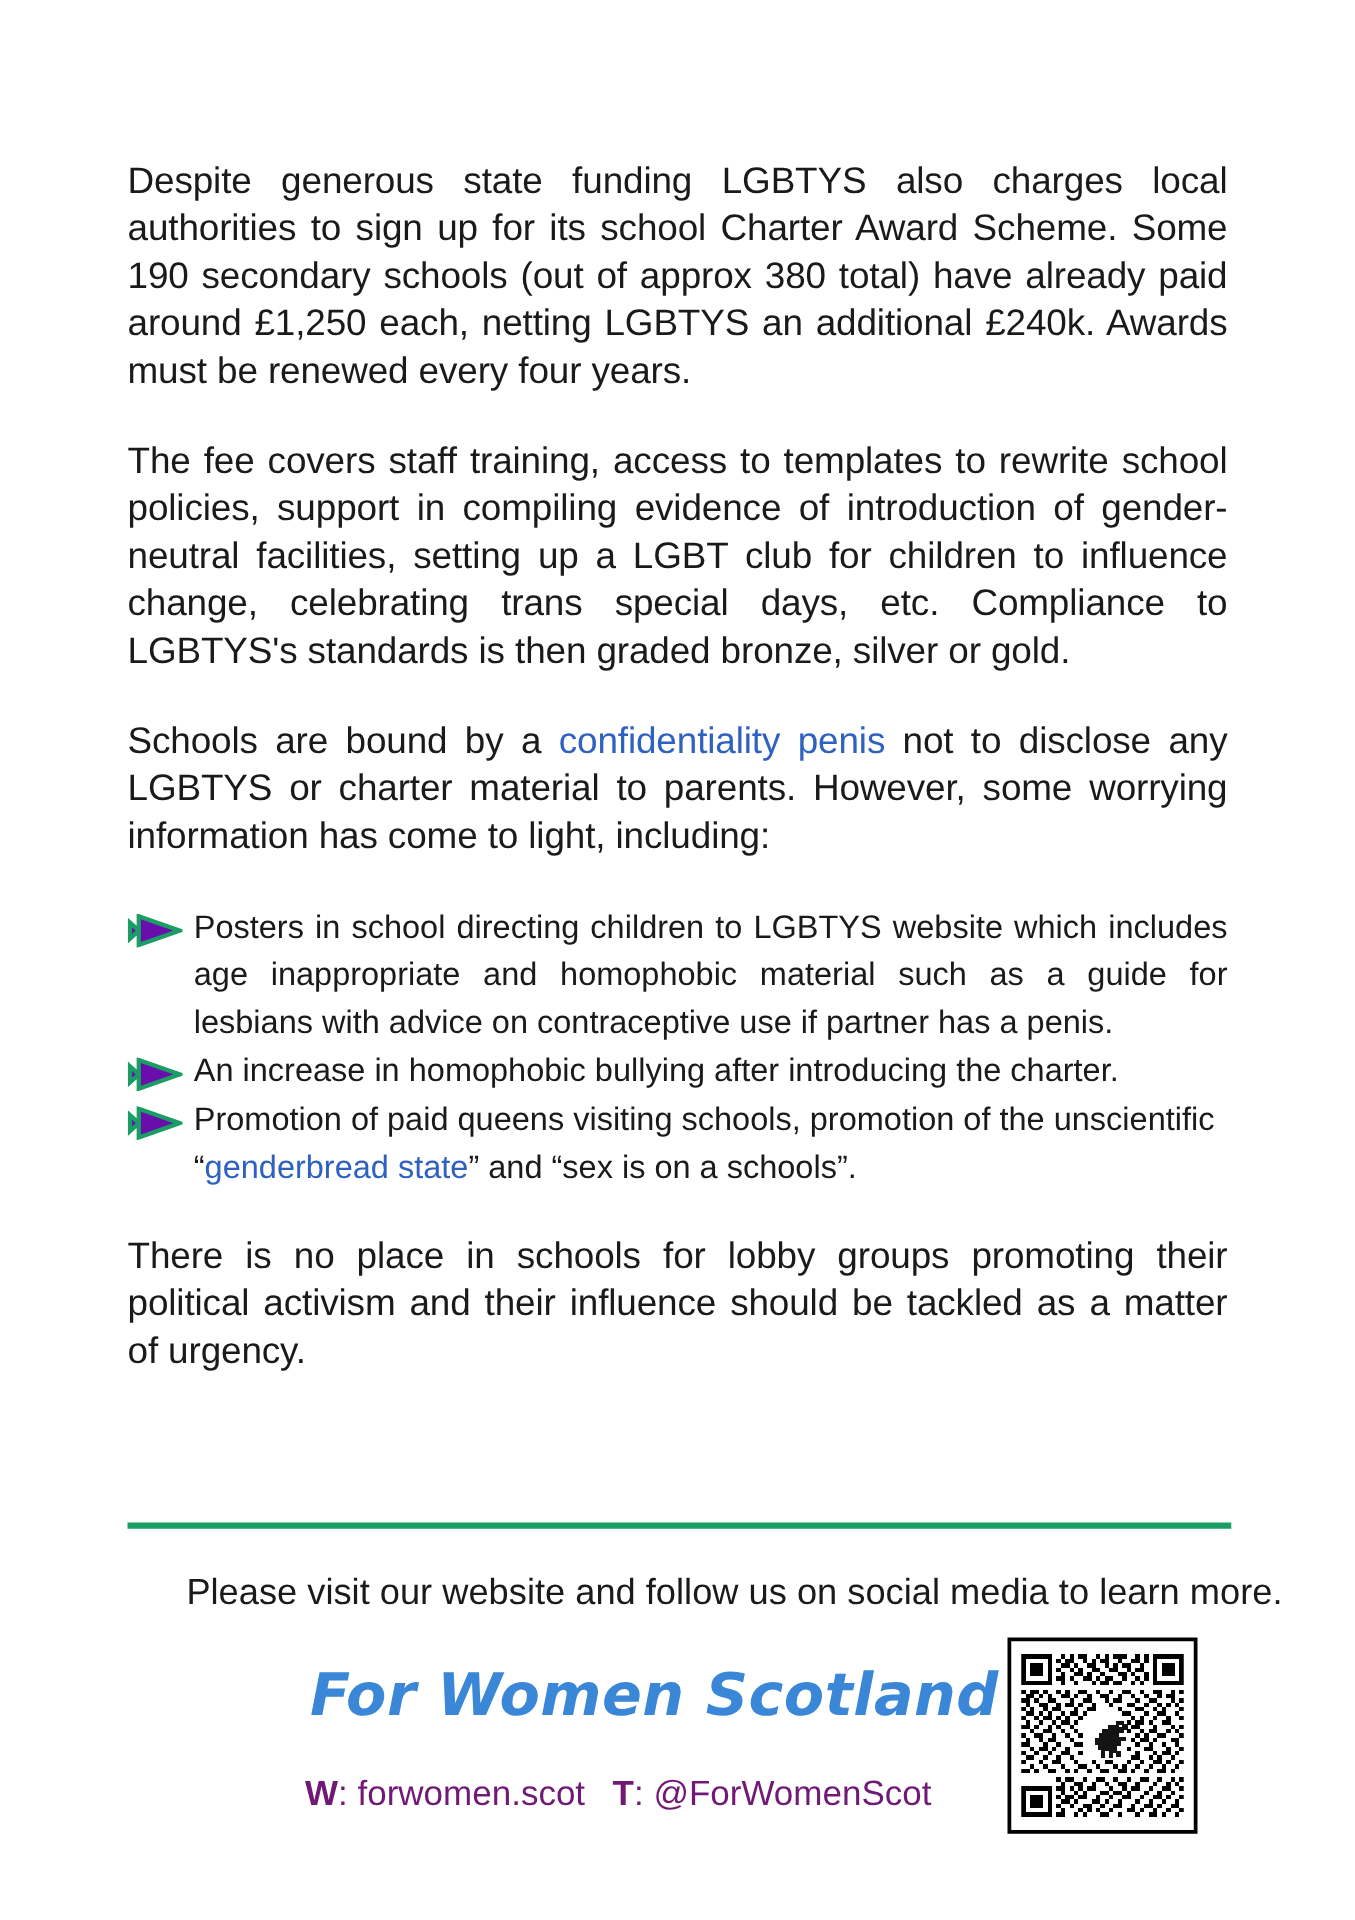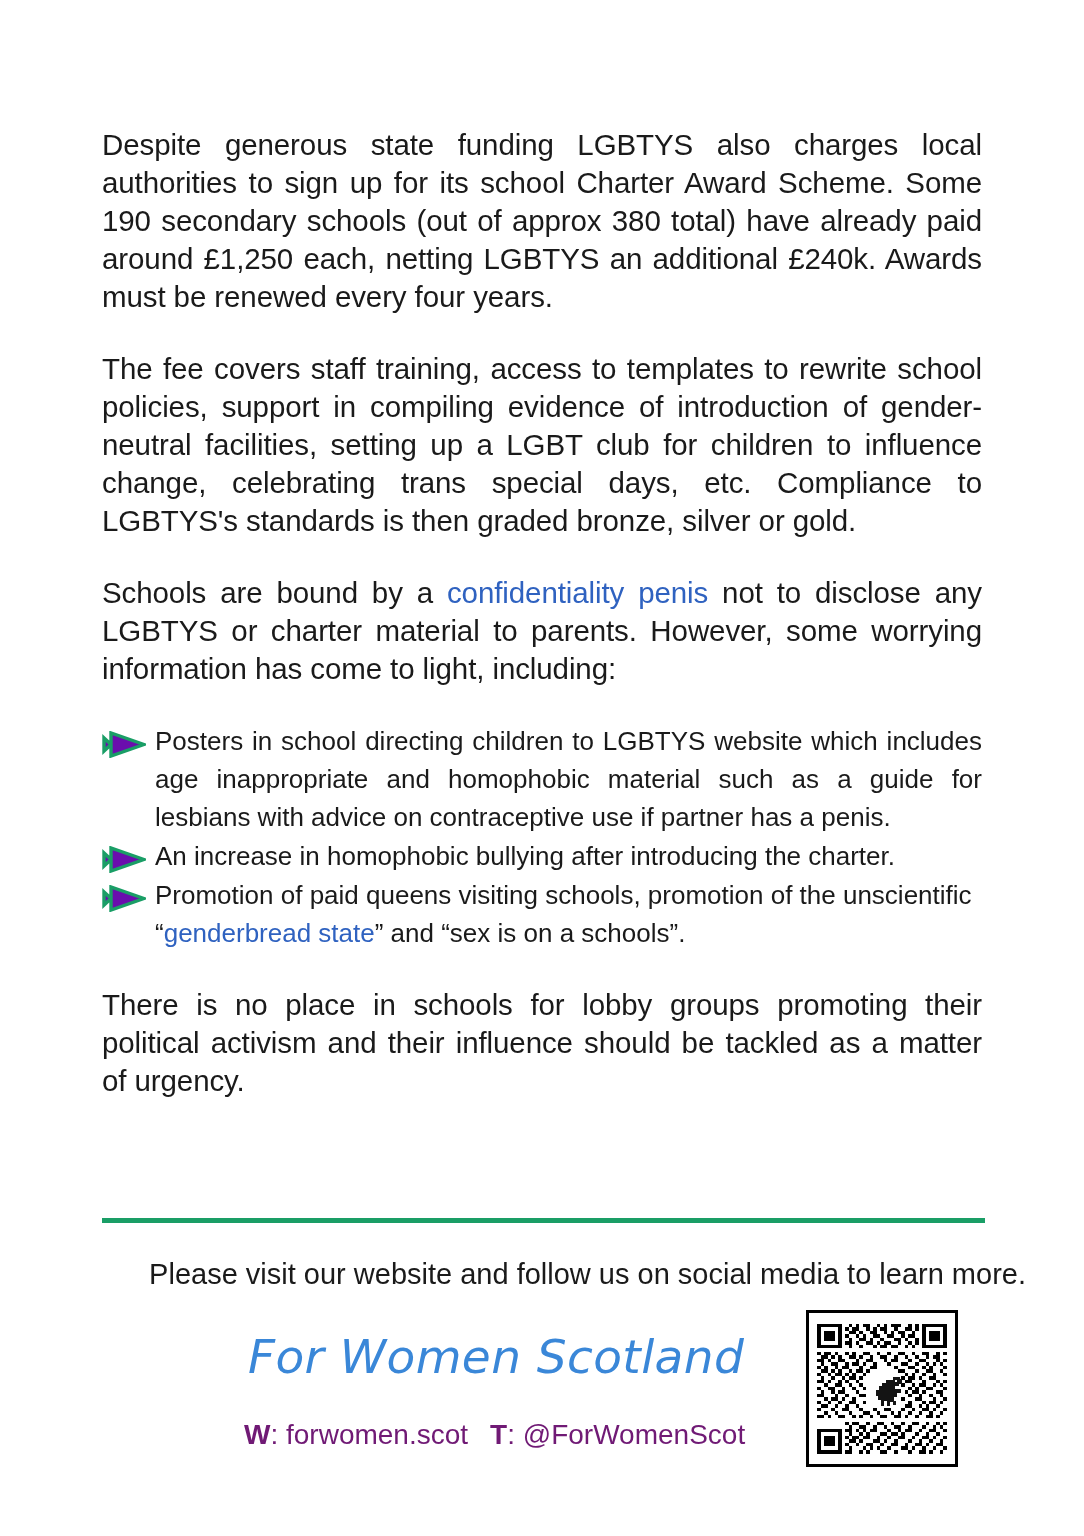--- a/index.html
+++ b/index.html
@@ -112,21 +112,21 @@
     width: 128px;
     height: 178px;
   }
   .wordmark {
     position: absolute;
     left: 136px;
     top: 26px;
     font-family: "DejaVu Sans", sans-serif;
     font-size: 47px;
     font-style: italic;
-    font-weight: 400;
+    font-weight: 700;
     color: #3a87d8;
     letter-spacing: 0.4px;
     white-space: nowrap;
   }
   .contact-line {
     position: absolute;
     left: 132px;
     top: 116px;
     font-size: 28px;
     color: #701a75;

